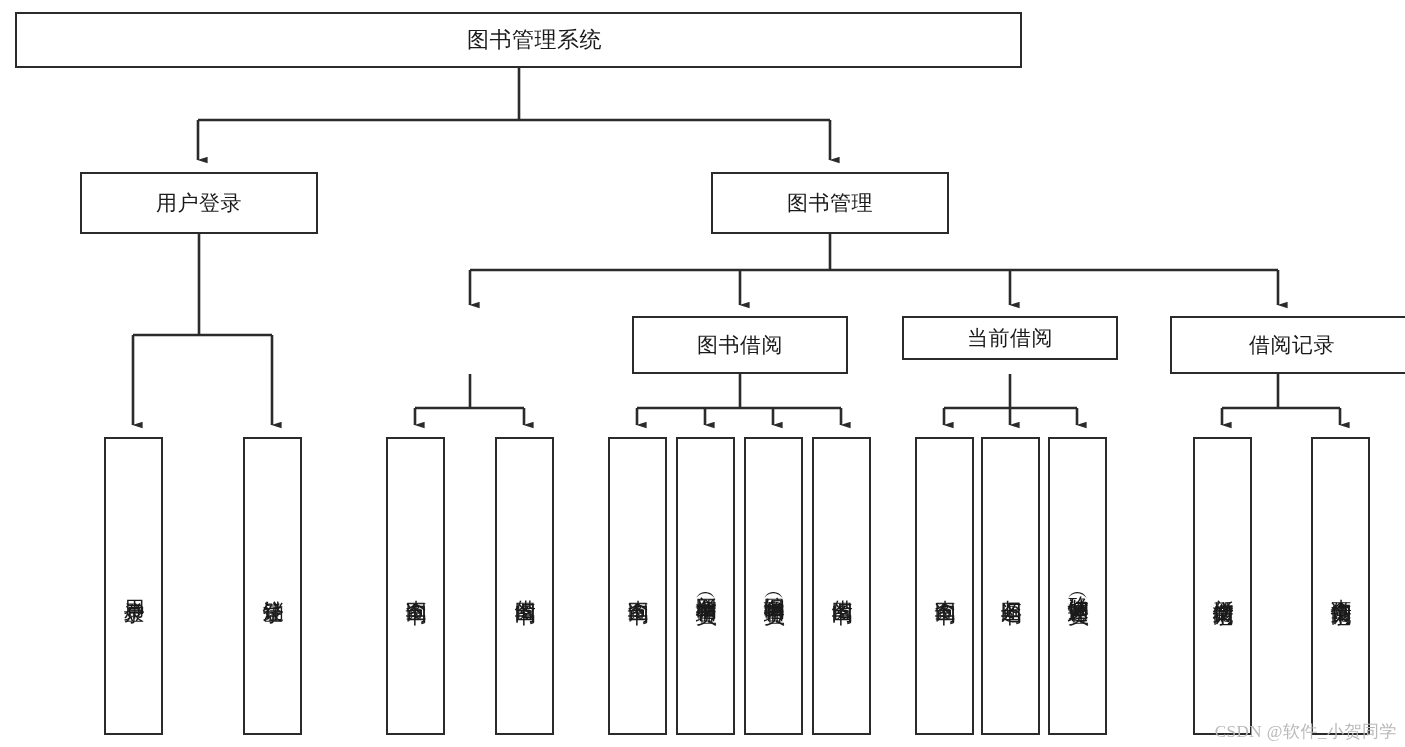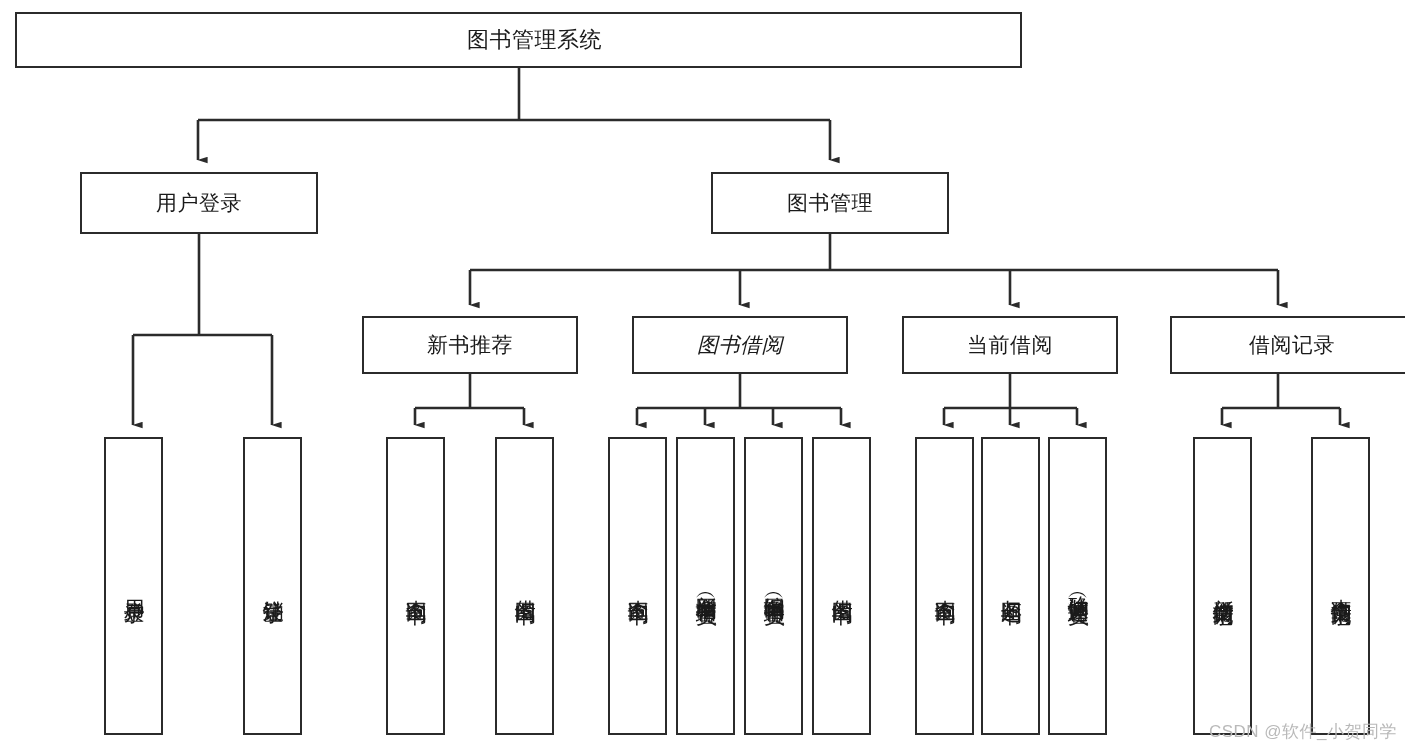--- a/index.html
+++ b/index.html
@@ -64,21 +64,21 @@
   }
   #watermark {
     position: absolute;
     right: 8px;
     bottom: 4px;
     font-size: 17px;
     color: #b9b9b9;
     letter-spacing: 0.5px;
     white-space: nowrap;
     z-index: 3;
-    font-family: Liberation Sans, sans-serif;
+    font-family: Liberation Serif, serif;
   }
 </style>
 </head>
 <body>
 
 <div id="canvas">
 
   <svg id="edges" viewBox="0 0 1405 747" xmlns="http://www.w3.org/2000/svg">
     <defs>
       <marker id="arw" markerWidth="10" markerHeight="12" refX="3.2" refY="9.6" orient="auto" markerUnits="userSpaceOnUse">
@@ -133,27 +133,24 @@
     <span class="lbl">图书管理系统</span>
   </div>
 
   <div class="node horiz" style="left:80px; top:172px; width:238px; height:62px;">
     <span class="lbl">用户登录</span>
   </div>
   <div class="node horiz" style="left:711px; top:172px; width:238px; height:62px;align-items:center;">
     <span class="lbl">图书管理</span>
   </div>
 
-  <div class="node horiz" style="left:362px; top:316px; width:216px; height:58px;">
-    <span class="lbl">新书推荐</span>
-  </div>
-  <div class="node horiz" style="left:632px; top:316px; width:216px; height:58px;font-style:italic;">
+  <div class="node horiz" style="left:632px; top:316px; width:216px; height:58px;">
     <span class="lbl">图书借阅</span>
   </div>
-  <div class="node horiz" style="left:902px; top:316px; width:216px; height:58px;">
+  <div class="node horiz" style="left:902px; top:316px; width:216px; height:44px;">
     <span class="lbl">当前借阅</span>
   </div>
   <div class="node horiz" style="left:1170px; top:316px; width:244px; height:58px;">
     <span class="lbl">借阅记录</span>
   </div>
 
   <div class="node vert" style="left:104px; top:437px; width:59px; height:298px;">
     <span class="lbl">用户登录</span>
   </div>
   <div class="node vert" style="left:243px; top:437px; width:59px; height:298px;">

